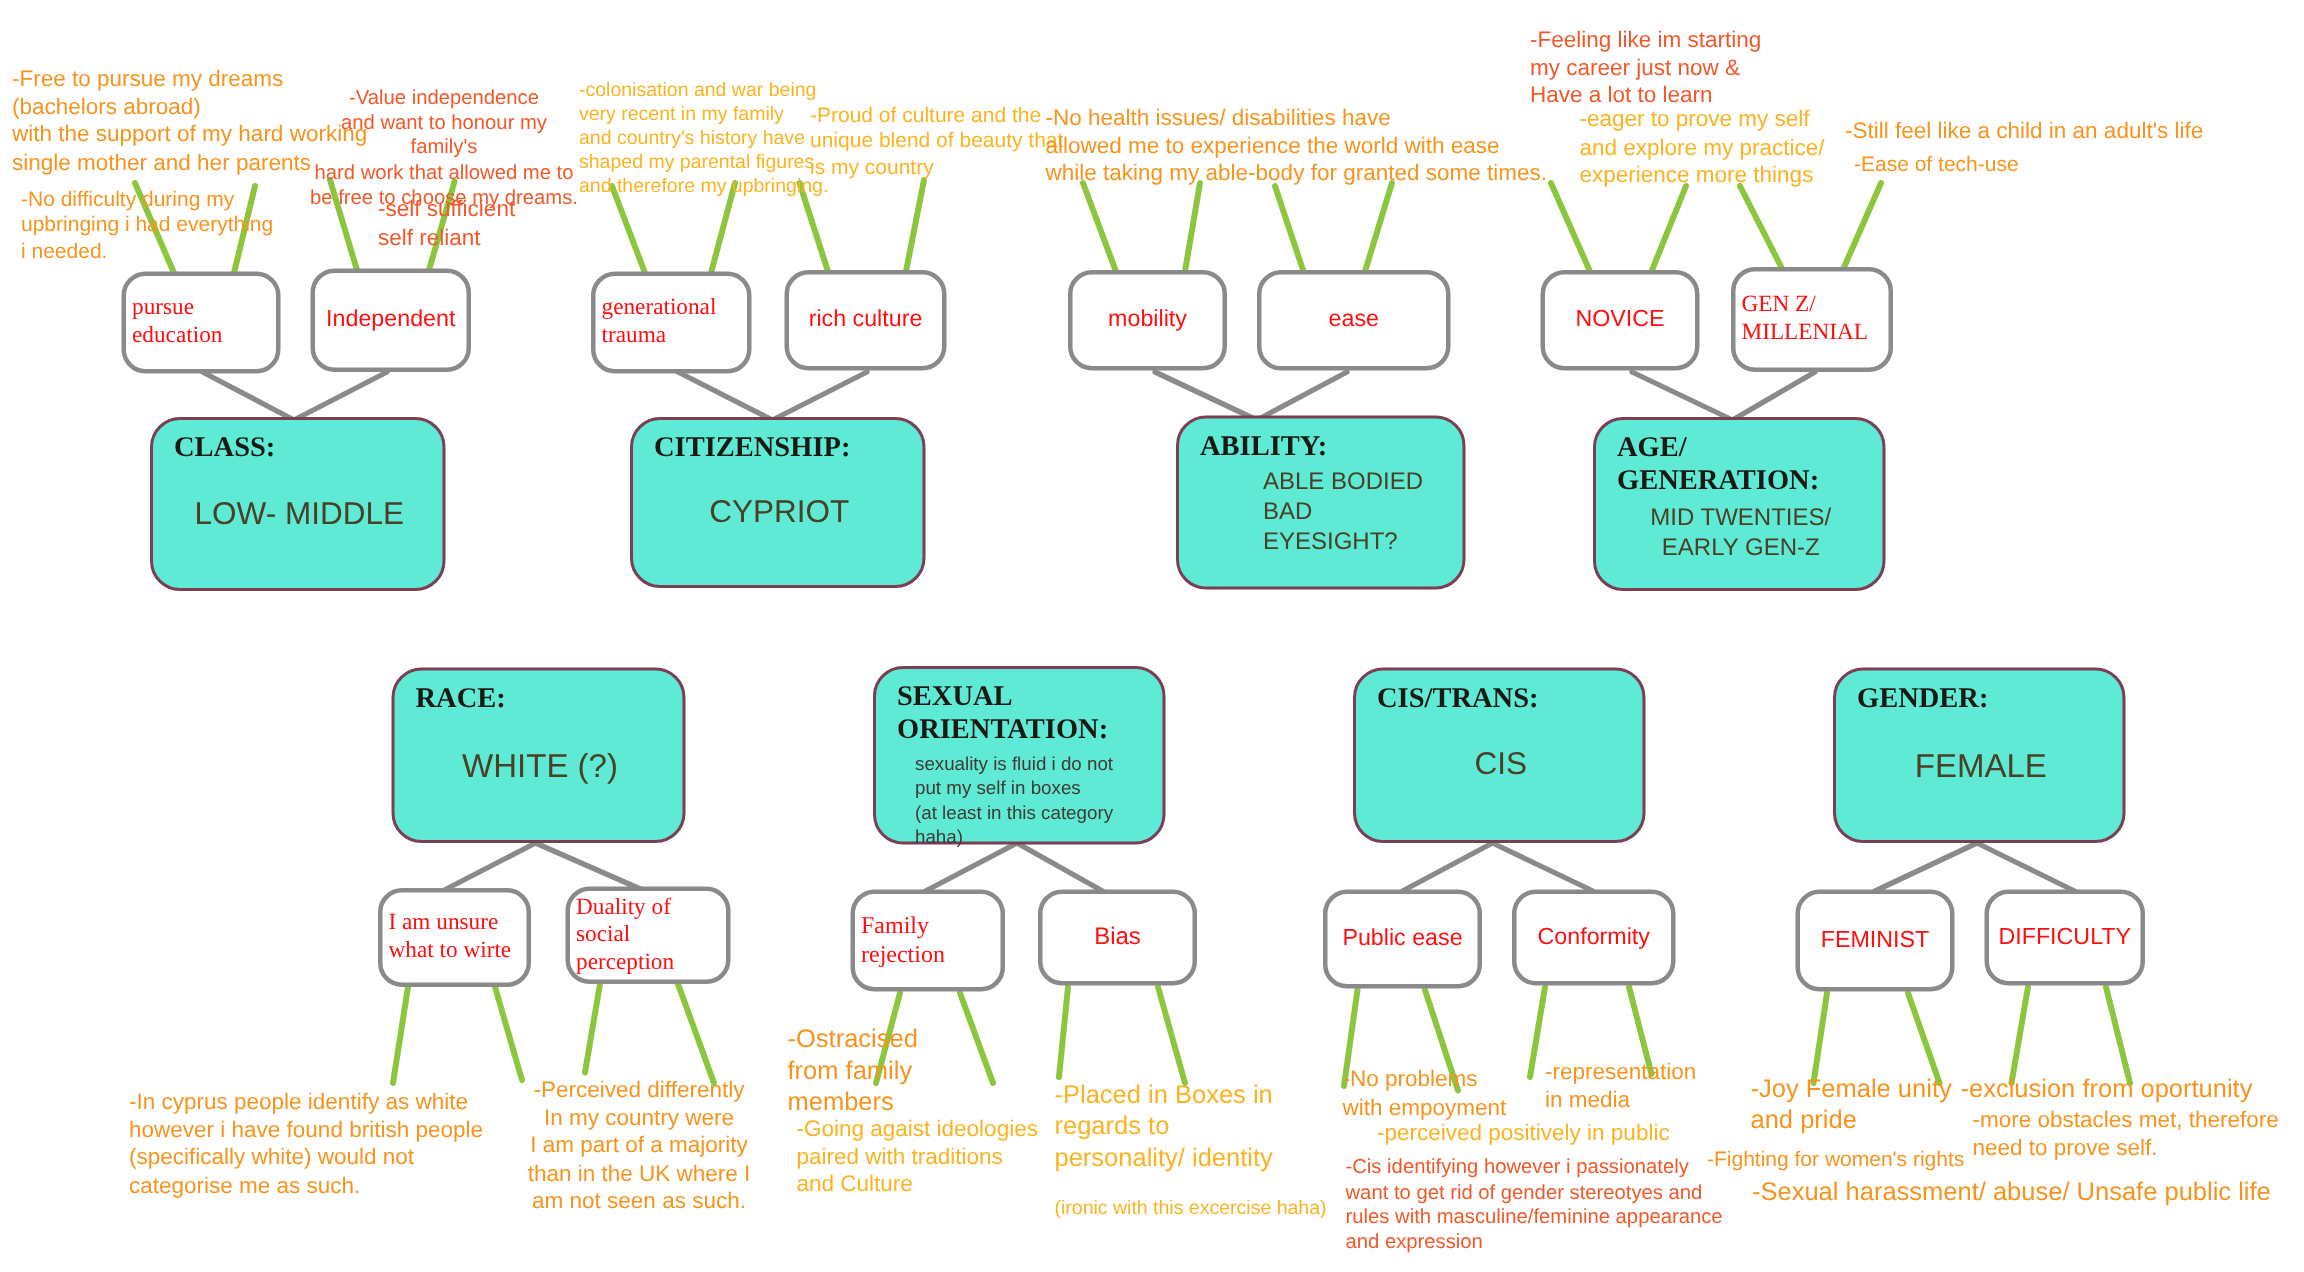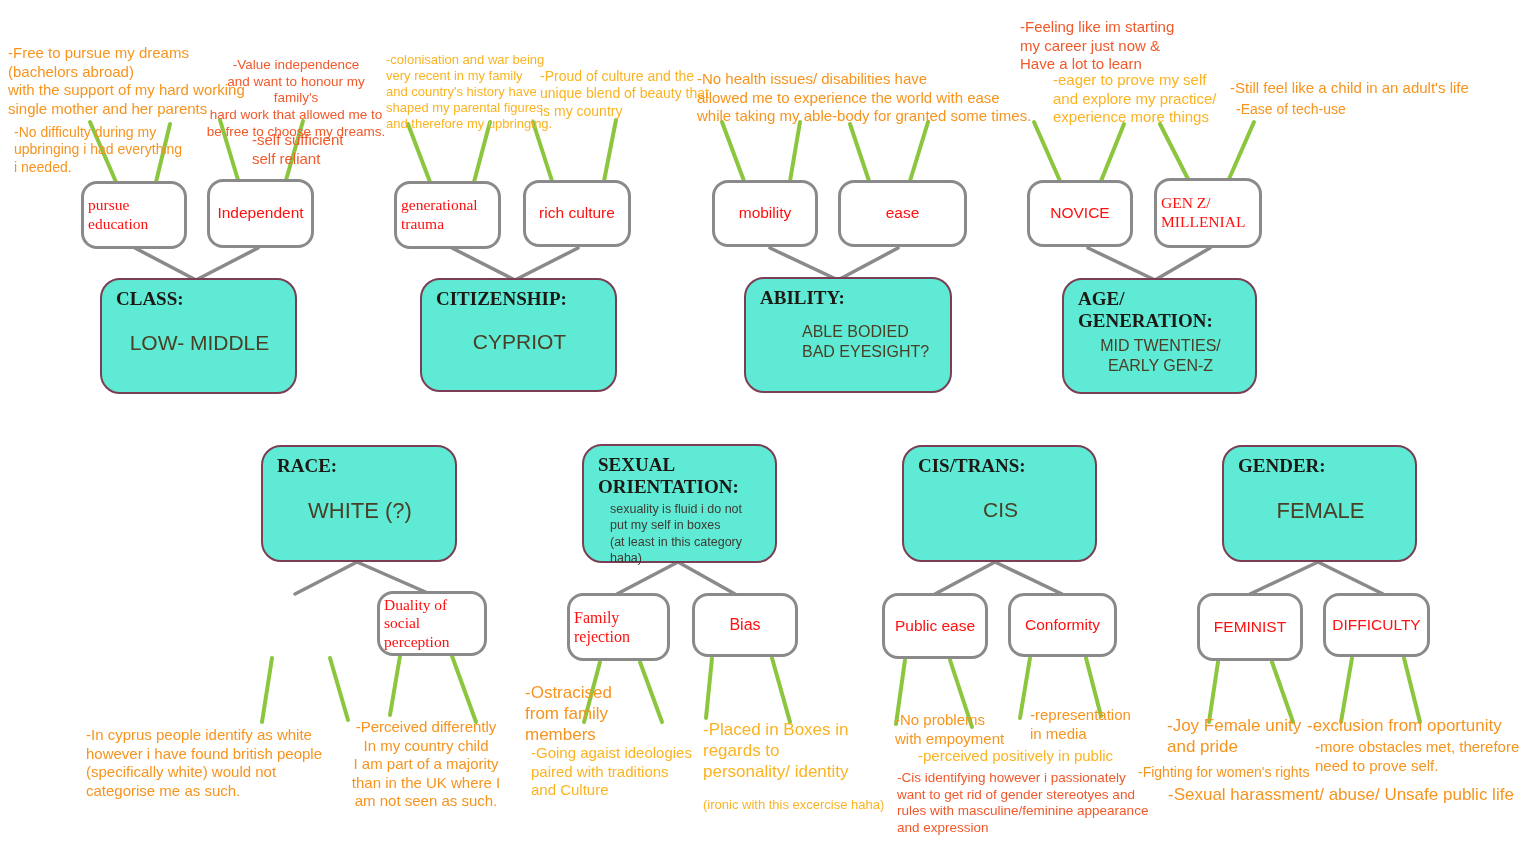--- a/index.html
+++ b/index.html
@@ -117,21 +117,21 @@
   <div class="sub-box" style="left:523px;top:180px;width:108px;height:67px"><span>rich culture</span></div>
   <div class="ann c-y" style="left:386px;top:52px;font-size:13px">-colonisation and war being
  very recent in my family
 and country's history have
 shaped my parental figures
  and therefore my upbringing.</div>
   <div class="ann c-y" style="left:540px;top:68px;font-size:14px">-Proud of culture and the
 unique blend of beauty that
 is my country</div>
 
-  <div class="main-box" style="left:744px;top:277px;width:208px;height:116px">
+  <div class="main-box" style="left:784px;top:277px;width:193px;height:116px">
     <div class="mb-title">ABILITY:</div>
     <div class="mb-value" style="justify-content:flex-start;text-align:left;padding-left:42px;font-size:16px">ABLE BODIED
 BAD EYESIGHT?</div>
   </div>
   <div class="sub-box" style="left:712px;top:180px;width:106px;height:67px"><span>mobility</span></div>
   <div class="sub-box" style="left:838px;top:180px;width:129px;height:67px"><span>ease</span></div>
   <div class="ann c-o" style="left:697px;top:70px;font-size:15px">-No health issues/ disabilities have
 allowed me to experience the world with ease
  while taking my able-body for granted some times.</div>
 
@@ -150,28 +150,30 @@
   <div class="ann c-y" style="left:1053px;top:71px;font-size:15px">-eager to prove my self
 and explore my practice/
 experience more things</div>
   <div class="ann c-o" style="left:1230px;top:79px;font-size:15px">-Still feel like a child in an adult's life</div>
   <div class="ann c-o" style="left:1236px;top:101px;font-size:14px">-Ease of tech-use</div>
 
   <div class="main-box" style="left:261px;top:445px;width:196px;height:117px">
     <div class="mb-title">RACE:</div>
     <div class="mb-value" style="font-size:22px">WHITE (?)</div>
   </div>
+  <div class="sub-box left" style="left:252px;top:592px;width:102px;height:66px"><span>I am unsure
+what to wirte</span></div>
   <div class="sub-box left" style="left:377px;top:591px;width:110px;height:65px"><span>Duality of social
 perception</span></div>
   <div class="ann c-o" style="left:86px;top:726px;font-size:15px">-In cyprus people identify as white
 however i have found british people
 (specifically white) would not
  categorise me as such.</div>
   <div class="ann c-o ctr" style="left:342px;top:718px;width:168px;font-size:15px">-Perceived differently
-In my country child
+In my country were
 I am part of a majority
 than in the UK where I
 am not seen as such.</div>
 
   <div class="main-box" style="left:582px;top:444px;width:195px;height:119px">
     <div class="mb-title">SEXUAL
 ORIENTATION:</div>
     <div class="mb-note">sexuality is fluid i do not
 put my self in boxes
 (at least in this category haha)</div>

